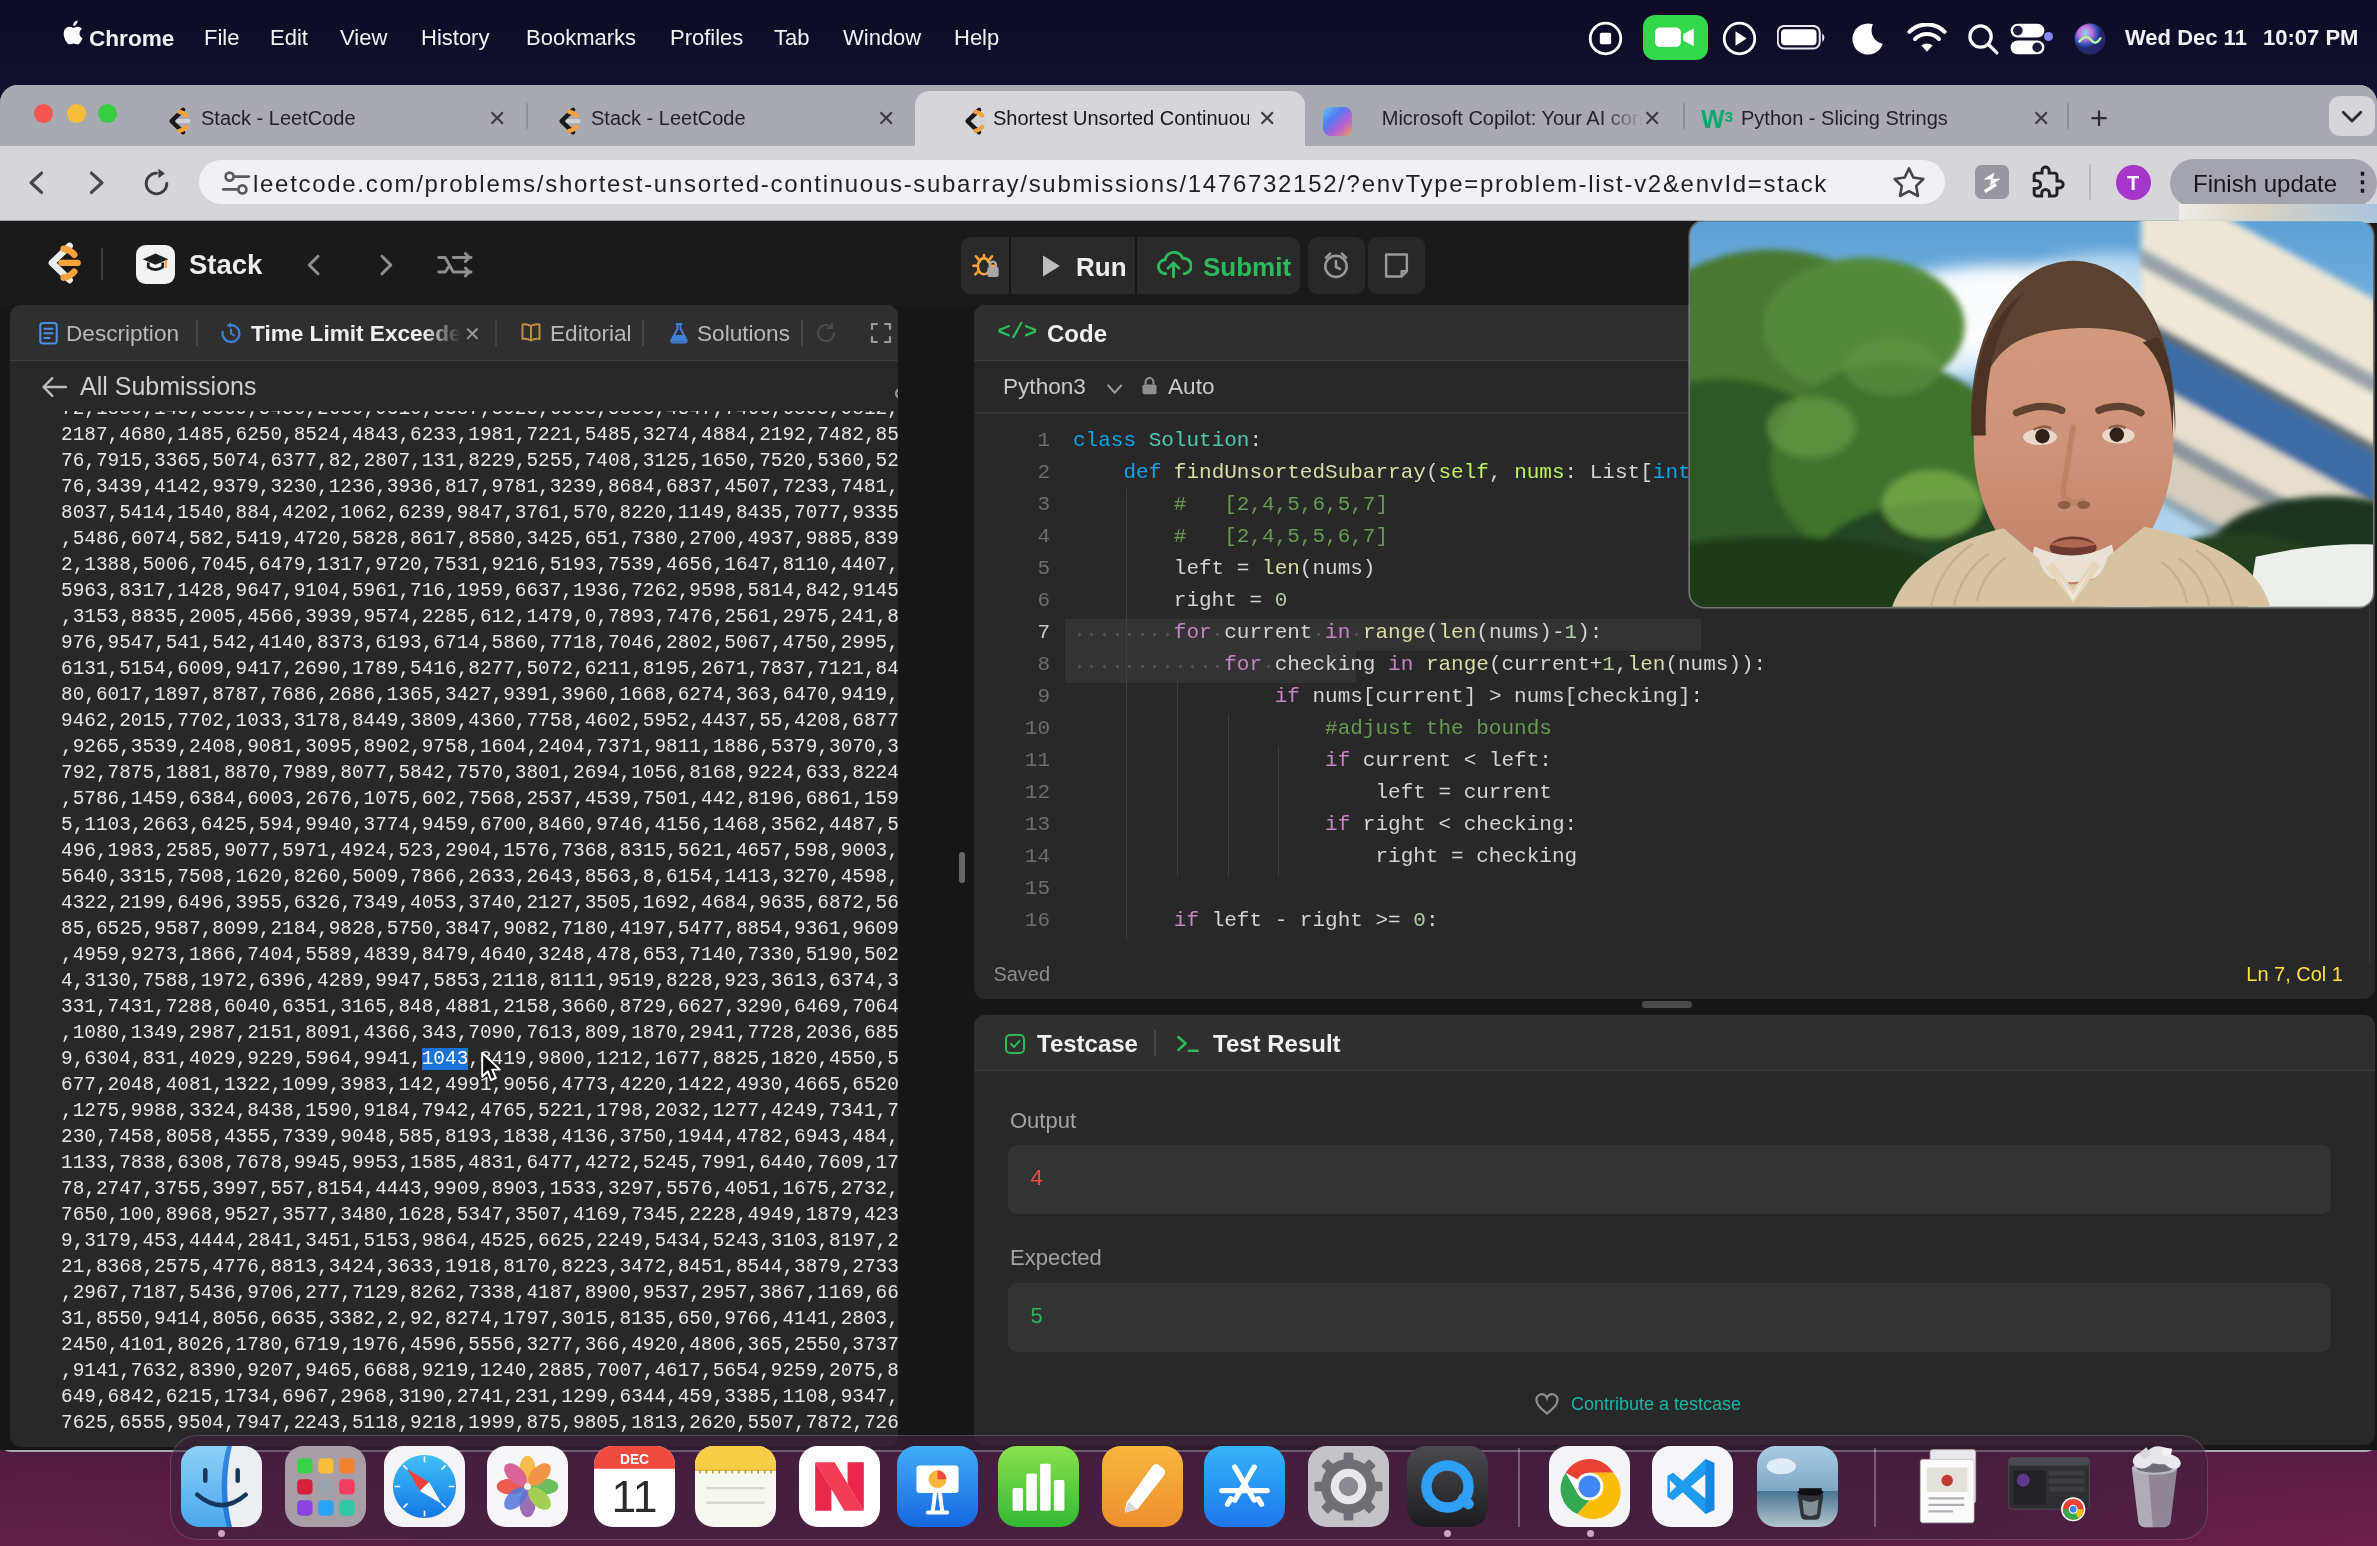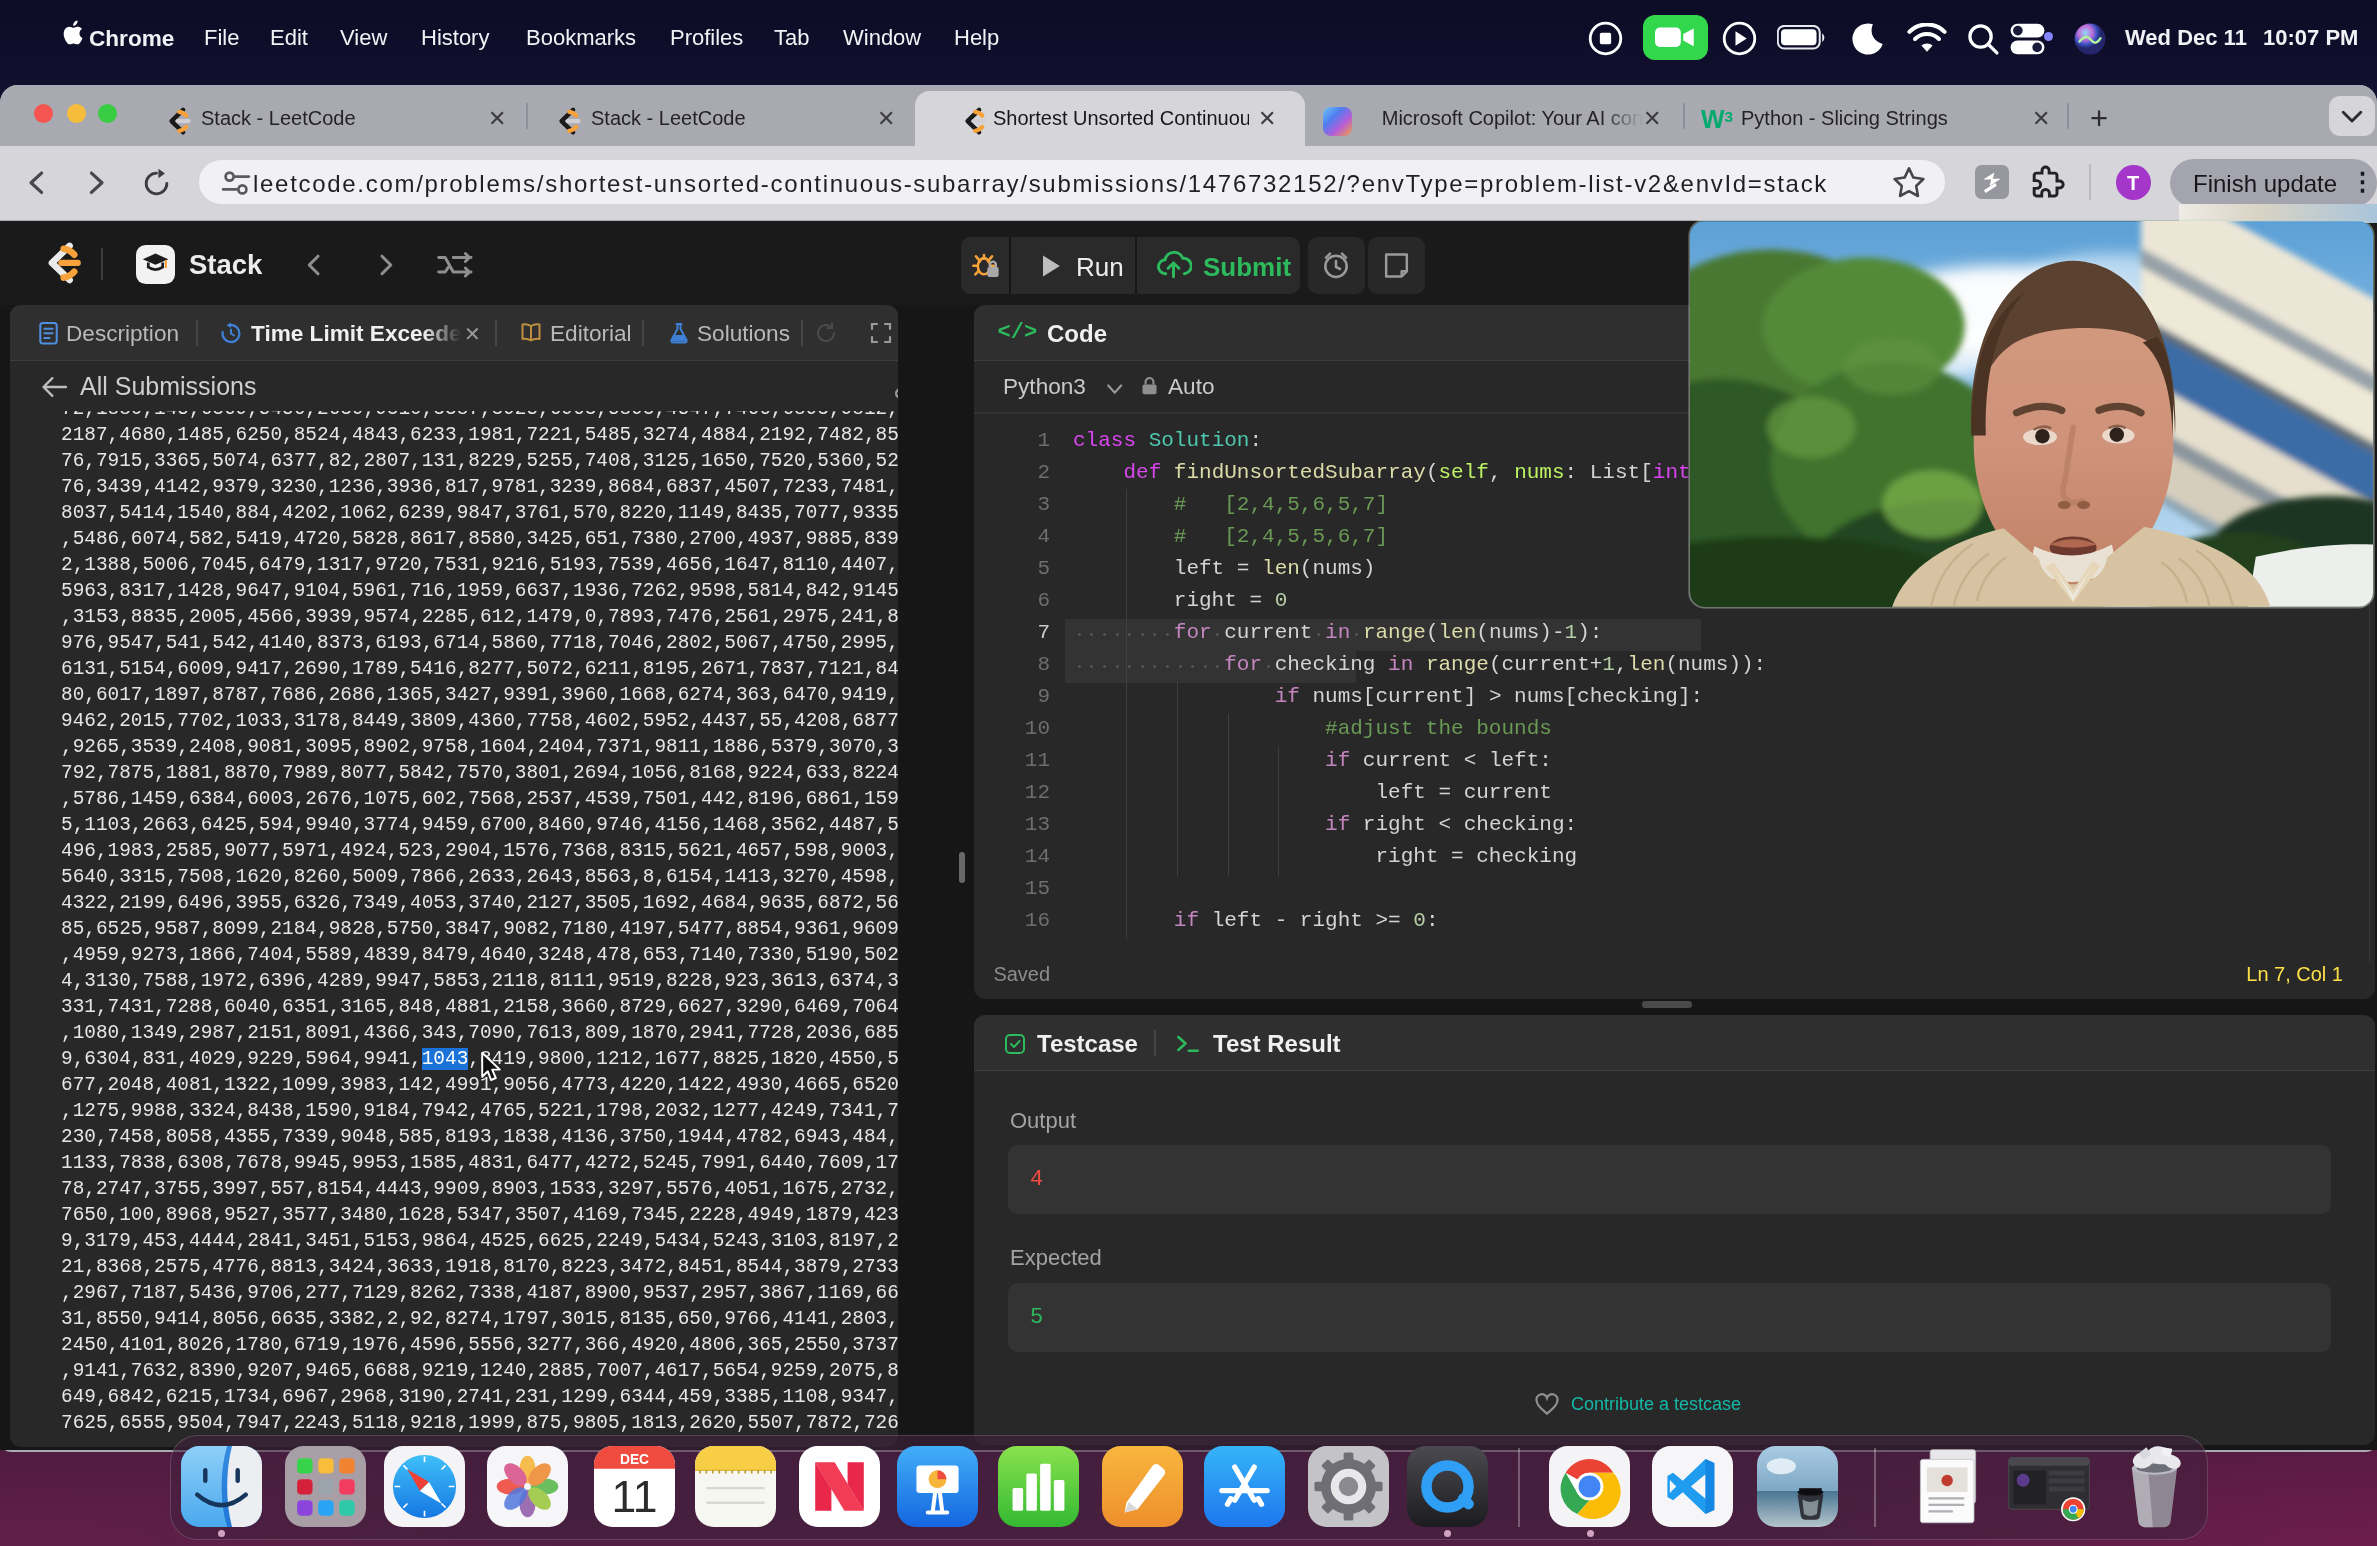--- a/index.html
+++ b/index.html
@@ -26,21 +26,21 @@
   .tabdiv { position:absolute; top:18px; width:2.4px; height:26px; background:#8f8f99; border-radius:1.6px; }
   #activetab { position:absolute; left:915px; top:5.7px; width:390px; height:56px; background:#d5d5da; border-radius:14.6px 14.6px 0 0; }
 
   
   #content { position:absolute; left:0; top:221px; width:2377px; height:1229px; background:#161616; }
 
   .panel { position:absolute; background:#282828; border-radius:11.3px; overflow:hidden; }
   .phead { position:absolute; left:0; top:0; right:0; height:56px; background:#2f2f2f; border-bottom:0.8px solid #3d3d3d; }
 
   
-  .kb{color:#d946ef} .kc{color:#c586c0} .fn{color:#dcdcaa} .cm{color:#6a9955}
+  .kb{color:#0ea5e9} .kc{color:#c586c0} .fn{color:#dcdcaa} .cm{color:#6a9955}
   .nm{color:#b5cea8} .cl{color:#4ec9b0} .pr{color:#bef264}
 
   .icbtn { position:absolute; background:#282828; border-radius:9.7px; }
 </style>
 </head>
 <body>
 <div id="screen">
 
   <svg width="0" height="0" style="position:absolute">
     <defs>
@@ -229,21 +229,21 @@
     <svg class="abs" style="left:970px;top:28px" width="32" height="32" viewBox="0 0 24 24">
       <ellipse cx="10.5" cy="13" rx="4.6" ry="6" fill="none" stroke="#f8a23c" stroke-width="1.9"></ellipse>
       <path d="M10.5 7 a3.2 3.2 0 0 1 3.2 3 M10.5 7 a3.2 3.2 0 0 0 -3.2 3" fill="none" stroke="#f8a23c" stroke-width="1.9"></path>
       <path d="M7 8.5 L4.5 5.5 M14 8.5 L16.5 5.5 M5.9 12.5 H2.5 M6.5 16.5 L4 19 M15.1 12.5 H18 M10.5 7 V4.5" stroke="#f8a23c" stroke-width="1.9" stroke-linecap="round"></path>
       <rect x="13" y="13.5" width="8.5" height="7.5" rx="1.5" fill="#a8a8a8"></rect>
       <path d="M15 13.5 v-1.8 a2.2 2.2 0 0 1 4.4 0 v1.8" fill="none" stroke="#a8a8a8" stroke-width="1.8"></path>
     </svg>
     <svg class="abs" style="left:1039px;top:32px" width="24" height="26" viewBox="0 0 30 32">
       <path d="M5 3 L26 16 L5 29 Z" fill="#bdbdbd"></path>
     </svg>
-    <span class="abs" style="left:1076px;top:31px;font-size:26px;font-weight:400;color:#ececec">Run</span>
+    <span class="abs" style="left:1076px;top:31px;font-size:26px;font-weight:700;color:#ececec">Run</span>
     <svg class="abs" style="left:1155px;top:27.5px" width="37" height="34" viewBox="0 0 24 22">
       <path d="M7 16 a4.5 4.5 0 0 1 -0.5 -9 a6 6 0 0 1 11.5 -1 a5 5 0 0 1 1 10" fill="none" stroke="#2dba5c" stroke-width="1.9" stroke-linecap="round"></path>
       <path d="M12 18 V9 M8.5 12.5 L12 9 L15.5 12.5" fill="none" stroke="#2dba5c" stroke-width="1.9" stroke-linecap="round" stroke-linejoin="round"></path>
     </svg>
     <span class="abs" style="left:1203px;top:31px;font-size:26px;font-weight:600;color:#2dba5c">Submit</span>
     <div class="icbtn" style="left:1308px;top:16px;width:57px;height:57px"></div>
     <svg class="abs" style="left:1320px;top:28px" width="32" height="32" viewBox="0 0 24 24">
       <circle cx="12" cy="13" r="8" fill="none" stroke="#9a9a9a" stroke-width="1.9"></circle>
       <path d="M12 9 v4.5 l3 1.5" fill="none" stroke="#9a9a9a" stroke-width="1.9" stroke-linecap="round"></path>
       <path d="M4.5 6.5 L7.5 3.5 M19.5 6.5 L16.5 3.5" stroke="#9a9a9a" stroke-width="1.9" stroke-linecap="round"></path>

